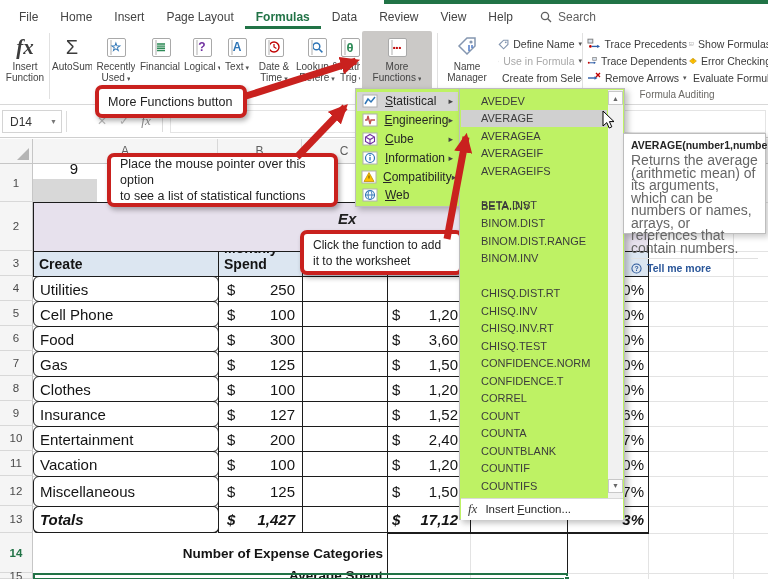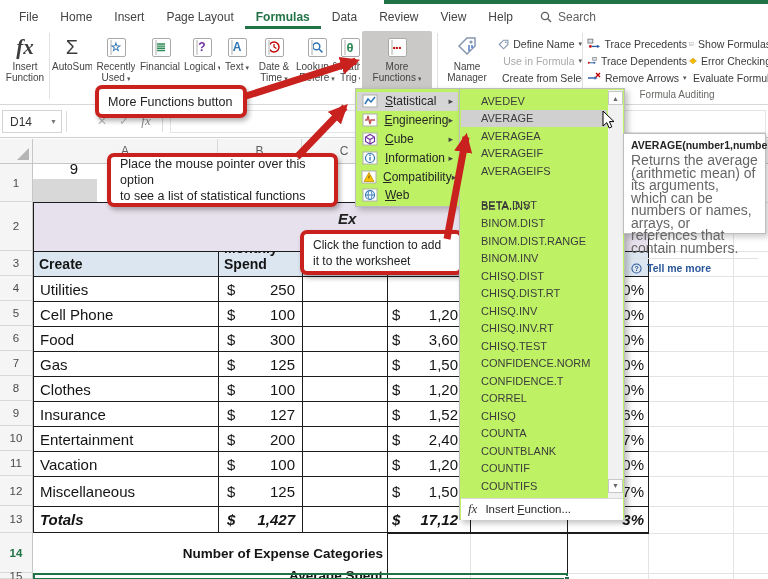--- a/index.html
+++ b/index.html
@@ -55,21 +55,21 @@
             line-height:25px; border-right:1px solid #d8d8d8; }
   #corner { position:absolute; left:0; top:0; width:33px; height:25px; background:#f5f5f5;
             border-right:1px solid #c6c6c6; border-bottom:1px solid #c6c6c6; }
   #corner:after { content:""; position:absolute; right:3px; bottom:3px; border-style:solid;
                   border-width:0 0 12px 12px; border-color:transparent transparent #b5b5b5 transparent; }
   .rowhdr { position:absolute; left:0; width:33px; background:#f5f5f5; border-right:1px solid #c6c6c6;
             border-bottom:1px solid #d8d8d8; font-size:11.5px; color:#4a4a4a; display:flex;
             align-items:center; justify-content:center; }
   .rowhdr.sel { color:#217346; font-weight:bold; }
   .cell { position:absolute; background:#fff; border:1px solid #1c1c1c; font-size:15px; color:#141414; overflow:hidden; }
-  .nameCell { display:flex; align-items:center; padding-left:6px; }
+  .nameCell { display:flex; align-items:center; padding-left:6px;border-radius:6px; }
   .moneyCell { display:flex; align-items:center; justify-content:space-between; padding:0 7px 0 8px; }
   .moneyCell.annual { padding:0 12px 0 4px; }
   .pctCell { display:flex; align-items:center; justify-content:flex-end; padding-right:4px; }
   .hdrCell { background:#dce6f1; font-weight:bold; font-size:14px; line-height:16px;
              display:flex; flex-direction:column; justify-content:flex-end; padding:2px 4px 4px 5px; }
   #row1-band { background:#e7e1ed; border:1px solid #1c1c1c; border-bottom:none; }
   #title-fragment { position:absolute; font-size:15px; font-style:italic; font-weight:bold; color:#1f1f1f; }
   .sumLabel { position:absolute; background:#fff; font-weight:bold; font-size:13.5px; color:#141414;
               display:flex; align-items:center; justify-content:flex-end; padding-right:5px; }
   #sumbox { position:absolute; border:1.5px solid #1c1c1c; background:transparent; }
@@ -608,29 +608,28 @@
       <div class="fnitem" style="top: 3px; height: 17.5px;">AVEDEV</div>
       <div class="fnitem hl" style="top: 20.5px; height: 17.5px;">AVERAGE</div>
       <div class="fnitem" style="top: 38px; height: 17.5px;">AVERAGEA</div>
       <div class="fnitem" style="top: 55.5px; height: 17.5px;">AVERAGEIF</div>
       <div class="fnitem" style="top: 73px; height: 17.5px;">AVERAGEIFS</div>
       <div class="fnitem" style="top: 107px; height: 17.5px;">BETA.DIST</div>
       <div class="fnitem" style="top: 108px; height: 17.5px;">BETA.INV</div>
       <div class="fnitem" style="top: 125.5px; height: 17.5px;">BINOM.DIST</div>
       <div class="fnitem" style="top: 143px; height: 17.5px;">BINOM.DIST.RANGE</div>
       <div class="fnitem" style="top: 160.5px; height: 17.5px;">BINOM.INV</div>
-      <div class="fnitem" style="top: 178px; height: 17.5px;">CHISQ.DIST</div>
       <div class="fnitem" style="top: 195.5px; height: 17.5px;">CHISQ.DIST.RT</div>
       <div class="fnitem" style="top: 213px; height: 17.5px;">CHISQ.INV</div>
       <div class="fnitem" style="top: 230.5px; height: 17.5px;">CHISQ.INV.RT</div>
       <div class="fnitem" style="top: 248px; height: 17.5px;">CHISQ.TEST</div>
       <div class="fnitem" style="top: 283px; height: 17.5px;">CONFIDENCE.T</div>
       <div class="fnitem" style="top: 265.5px; height: 17.5px;">CONFIDENCE.NORM</div>
       <div class="fnitem" style="top: 300.5px; height: 17.5px;">CORREL</div>
-      <div class="fnitem" style="top: 318px; height: 17.5px;">CHISQ</div>
+      <div class="fnitem" style="top: 318px; height: 17.5px;">COUNT</div>
       <div class="fnitem" style="top: 335.5px; height: 17.5px;">COUNTA</div>
       <div class="fnitem" style="top: 353px; height: 17.5px;">COUNTBLANK</div>
       <div class="fnitem" style="top: 370.5px; height: 17.5px;">COUNTIF</div>
       <div class="fnitem" style="top: 388px; height: 17.5px;">COUNTIFS</div>
       <div style="position: absolute; top: 1px; right: 1px; width: 15px; height: 407.5px; background: rgb(241, 241, 241);"></div>
       <div class="sb-btn" style="top: 2px;">▲</div>
       <div class="sb-btn" style="top: 389.5px;">▼</div>
       <div id="insert-fn-row" style="top: 408.5px; height: 22px;">
         <span class="fxg">fx</span>
         <span>Insert <u>F</u>unction...</span>

